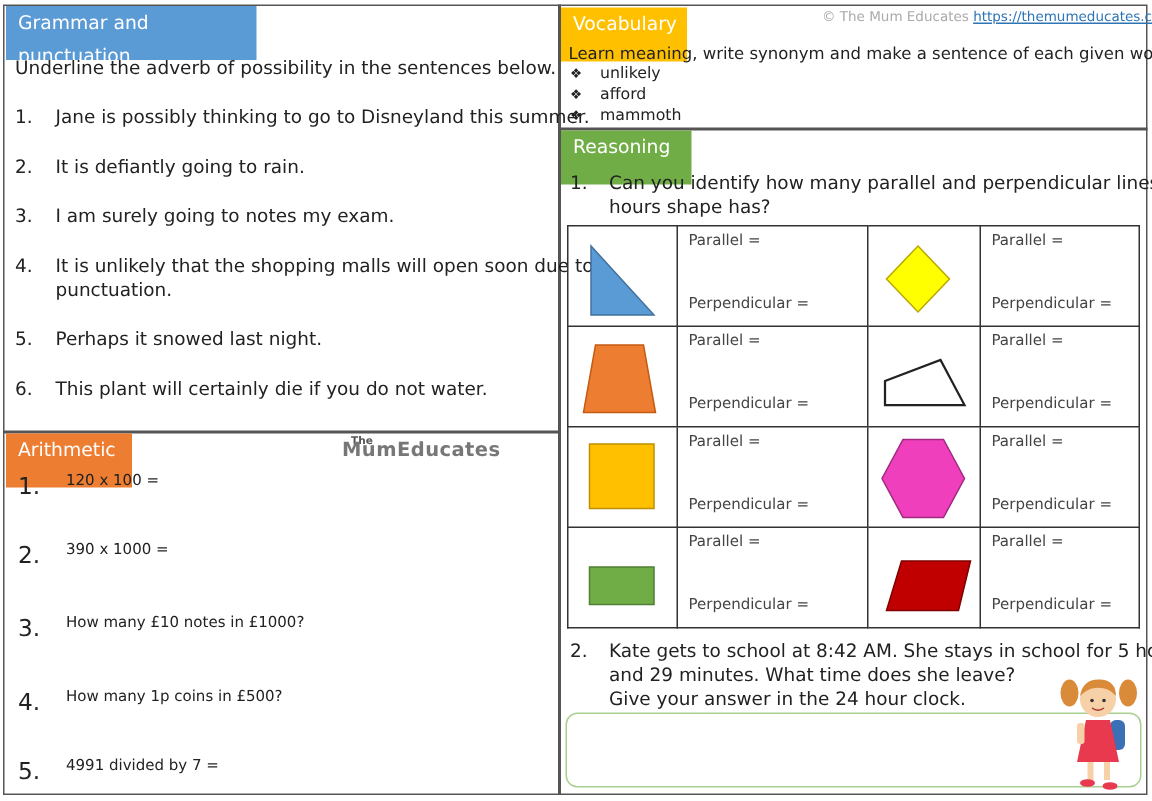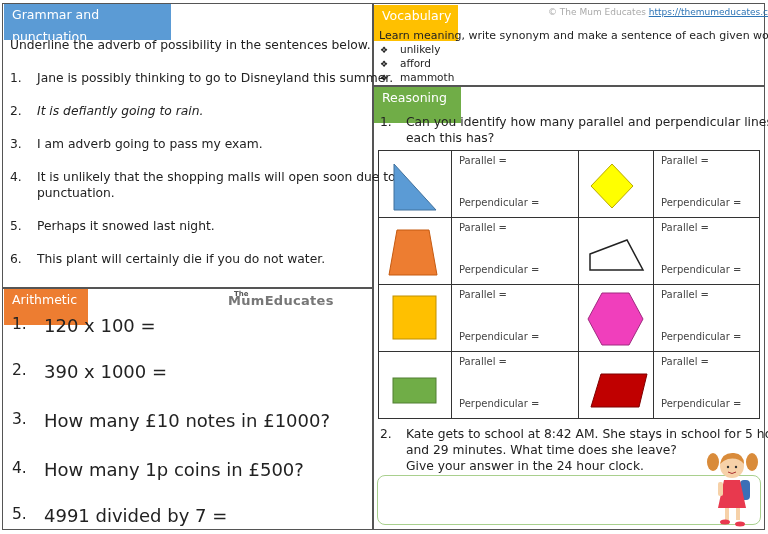--- a/index.html
+++ b/index.html
@@ -14,21 +14,21 @@
   .tag { position: absolute; color: #fff; font-size: 12.5px; padding: 0 8px; height: 36px; line-height: 22px; }
   .tag.blue { background: #5b9bd5; left: 4px; top: 4px; width: 167px; }
   .tag.orange { background: #ed7d31; left: 4px; top: 289px; width: 84px; }
   .tag.yellow { background: #ffc000; left: 374px; top: 5px; width: 84px; }
   .tag.green { background: #70ad47; left: 374px; top: 87px; width: 87px; }
 
   .txt { position: absolute; font-size: 12.3px; color: #222; white-space: nowrap; }
   .num { position: absolute; font-size: 12.3px; color: #222; }
 
   .ar-num { position: absolute; font-size: 15.5px; color: #222; }
-  .ar-txt { position: absolute; font-size: 18px; color: #222; white-space: nowrap; }
+  .ar-txt { position: absolute; font-size: 10px; color: #222; white-space: nowrap; }
 
   .copyright { position: absolute; left: 548px; top: 7px; font-size: 9px; color: #aaa; white-space: nowrap; }
   .copyright a { color: #2e75b6; text-decoration: underline; }
 
   .vocab-item { position: absolute; left: 380px; font-size: 10.5px; color: #222; white-space: nowrap; }
   .vocab-item .bullet { display: inline-block; width: 20px; font-size: 9px; }
 
   .logo { position: absolute; left: 228px; top: 290px; width: 142px; height: 22px; }
   .logo .the { position: absolute; left: 6px; top: 0px; font-size: 7px; font-weight: bold; color: #555; }
   .logo .main { position: absolute; left: 0px; top: 3px; font-size: 13px; font-weight: bold; color: #777; letter-spacing: 0.3px; }
@@ -54,23 +54,23 @@
 <div class="vdiv"></div>
 <div class="hdiv-left"></div>
 <div class="hdiv-right"></div>
 
 <div class="tag blue">Grammar and punctuation</div>
 <div class="txt" style="left:10px;top:38px;">Underline the adverb of possibility in the sentences below.</div>
 
 <div class="num" style="left:10px;top:71px;">1.</div>
 <div class="txt" style="left:37px;top:71px;">Jane is possibly thinking to go to Disneyland this summer.</div>
 <div class="num" style="left:10px;top:104px;">2.</div>
-<div class="txt" style="left:37px;top:104px;font-style:italic;">It is defiantly going to rain.</div>
+<div class="txt" style="left:37px;top:104px;">It is defiantly going to rain.</div>
 <div class="num" style="left:10px;top:137px;">3.</div>
-<div class="txt" style="left:37px;top:137px;">I am adverb going to pass my exam.</div>
+<div class="txt" style="left:37px;top:137px;">I am surely going to notes my exam.</div>
 <div class="num" style="left:10px;top:170px;">4.</div>
 <div class="txt" style="left:37px;top:170px;">It is unlikely that the shopping malls will open soon due to</div>
 <div class="txt" style="left:37px;top:186px;">punctuation.</div>
 <div class="num" style="left:10px;top:219px;">5.</div>
 <div class="txt" style="left:37px;top:219px;">Perhaps it snowed last night.</div>
 <div class="num" style="left:10px;top:252px;">6.</div>
 <div class="txt" style="left:37px;top:252px;">This plant will certainly die if you do not water.</div>
 
 <div class="tag orange">Arithmetic</div>
 <div class="logo">
@@ -101,21 +101,21 @@
 <div class="vocab-item" style="top:57px;">
   <span class="bullet">❖</span><span>afford</span>
 </div>
 <div class="vocab-item" style="top:71px;">
   <span class="bullet">❖</span><span>mammoth</span>
 </div>
 
 <div class="tag green">Reasoning</div>
 <div class="num" style="left:380px;top:115px;">1.</div>
 <div class="txt" style="left:406px;top:115px;">Can you identify how many parallel and perpendicular lines</div>
-<div class="txt" style="left:406px;top:131px;">each this has?</div>
+<div class="txt" style="left:406px;top:131px;">hours shape has?</div>
 
 <table class="shapes">
   <tbody>
       <tr>
     <td class="shape">
       <svg width="73" height="67">
             <polygon points="15,13 15,59 57,59" fill="#5b9bd5" stroke="#41719c" stroke-width="1"></polygon>
           </svg>
     </td>
     <td class="label">

